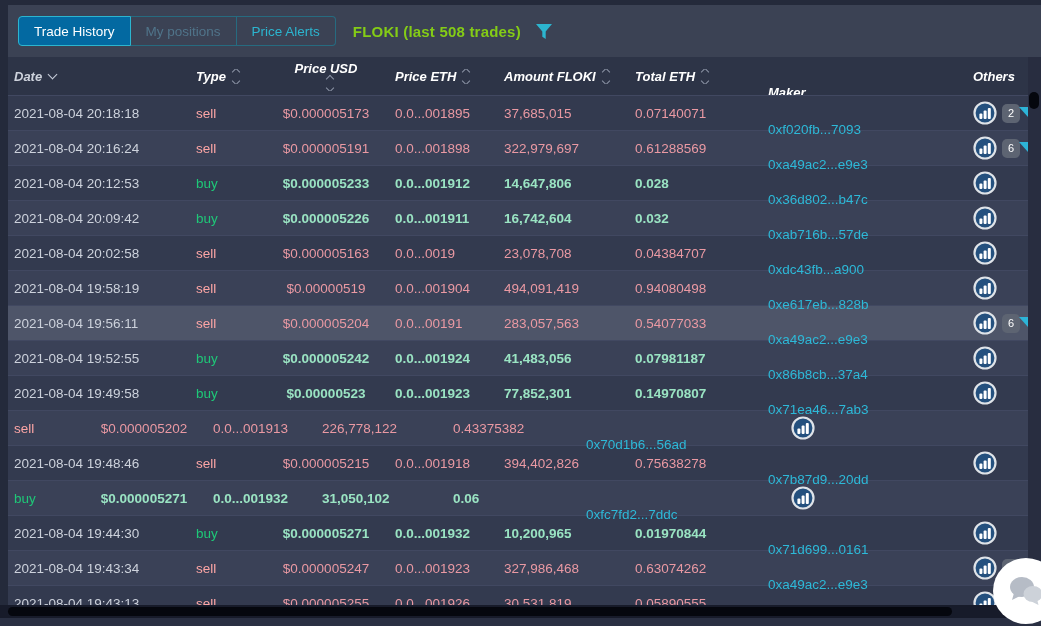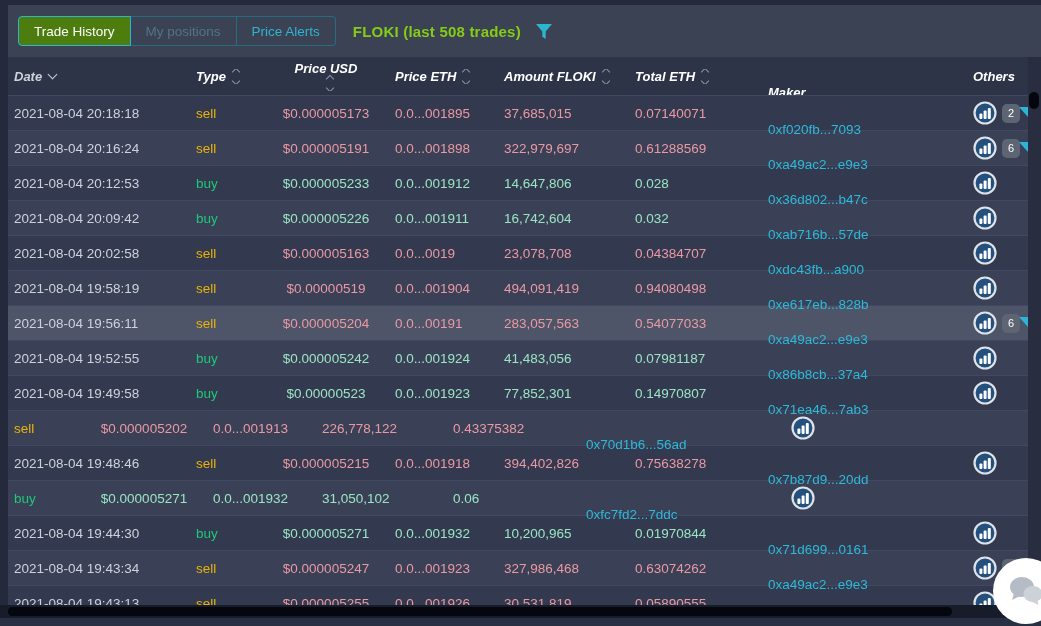--- a/index.html
+++ b/index.html
@@ -8,21 +8,21 @@
     background:#242a3b;font-family:"Liberation Sans",sans-serif;
     -webkit-font-smoothing:antialiased;
   }
   
   .topbar{
     position:absolute;left:8px;top:5px;right:0;height:52px;
     background:#3b4254;display:flex;align-items:center;padding-left:10px;box-sizing:border-box;
   }
   .tabgroup{display:flex;}
   .tab{height:30px;padding:0 15px;font-size:13.5px;display:flex;align-items:center;box-sizing:border-box;cursor:pointer;}
-  .tab-active{background:#4d7c0f;color:#fff;border:1px solid #2cb5cf;border-radius:4px 0 0 4px;}
+  .tab-active{background:#0369a1;color:#fff;border:1px solid #2cb5cf;border-radius:4px 0 0 4px;}
   .tab-muted{color:#50748a;border:1px solid #266b80;border-left:none;}
   .tab-outline{color:#2cb5cf;border:1px solid #266b80;border-left:none;border-radius:0 4px 4px 0;}
   .pair-title{margin-left:17px;font-weight:700;font-size:15px;color:#84cc16;letter-spacing:.2px;}
   .filter-btn{margin-left:14px;display:flex;align-items:center;cursor:pointer;}
   
   .thead{
     position:absolute;left:8px;top:57px;width:1020px;height:38px;background:#2d3447;
     display:flex;align-items:center;color:#fff;font-weight:700;font-size:13px;box-sizing:border-box;font-style:italic;
   }
   .tbody{position:absolute;left:8px;top:95px;width:1020px;}
@@ -32,24 +32,24 @@
   .row.hl{background:#4e5569;}
   .cell{padding-left:6px;white-space:nowrap;overflow:hidden;box-sizing:border-box;display:flex;align-items:center;}
   .c0{width:182px;color:#cdd2dc;}
   .c1{width:67px;}
   .c2{width:132px;flex-direction:column;}
   .c3{width:109px;}
   .c4{width:131px;}
   .c5{width:133px;}
   .c6{width:207px;margin-top:32px;}
   .c7{width:59px;position:relative;padding-left:4px;}
-  .row.sell .type-cell{color:#eab308;}
+  .row.sell .type-cell{color:#fca5a5;}
   .row.buy  .type-cell{color:#1ec878;}
   .row.sell .val{color:#ea99a3;}
-  .row.buy  .val{color:#9ae4c3;}
+  .row.buy  .val{color:#9ae4c3;font-weight:bold;}
   .maker-link{color:#2db9d8;cursor:pointer;}
   .badge{margin-left:5px;background:#5d6472;color:#fff;font-size:11px;line-height:1;
          padding:4px 6px;border-radius:5px;cursor:pointer;}
   .wedge{position:absolute;right:-1px;top:6px;width:0;height:0;
          border-top:11px solid #2db4d8;border-left:10px solid transparent;}
   
   .sorts{display:inline-flex;flex-direction:column;gap:3px;margin-left:7px;}
   .chev{width:5px;height:5px;border-right:1.5px solid #8d94a6;border-bottom:1.5px solid #8d94a6;}
   .chev.down{transform:rotate(45deg);}
   .chev.up{transform:rotate(-135deg);}

